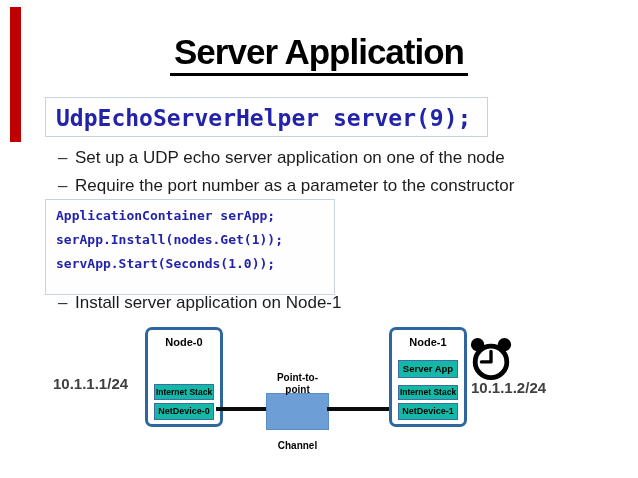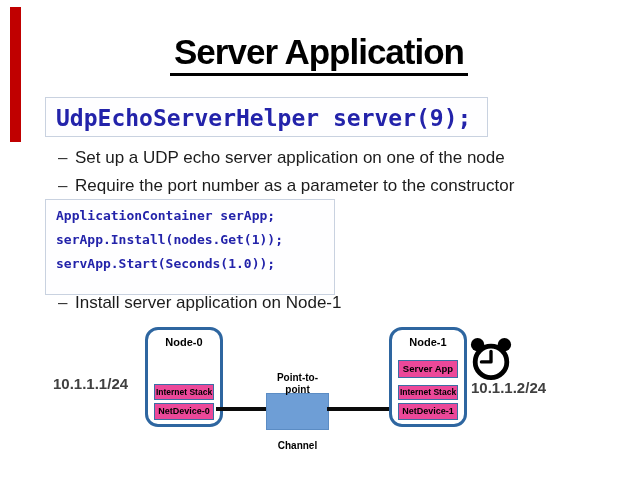--- a/index.html
+++ b/index.html
@@ -25,27 +25,27 @@
   .codebox.bottom .codeline{height:24px;line-height:24px;white-space:pre;}
   
   .bullet{position:absolute;font-size:17px;color:#1c1c1c;white-space:nowrap;}
   .bullet .dash{display:inline-block;width:17px;color:#333;}
   .bullet.b1{left:58px;top:148px;}
   .bullet.b2{left:58px;top:176px;}
   .bullet.b3{left:58px;top:281px;margin-top:12px;}
   
   .node{
     position:absolute;width:78px;height:100px;background:#fff;
-    border:3px solid #2e66a0;border-radius:13px;box-sizing:border-box;
+    border:3px solid #2e66a0;border-radius:7px;box-sizing:border-box;
   }
   .node.n0{left:145px;top:327px;}
   .node.n1{left:389px;top:327px;}
   .node-title{position:absolute;left:0;top:6px;width:100%;text-align:center;font-size:11px;font-weight:bold;color:#000;}
   .comp{
-    position:absolute;left:6px;width:60px;background:#ec4899;border:1px solid #3c6ea5;
+    position:absolute;left:6px;width:60px;background:#14b8a6;border:1px solid #3c6ea5;
     text-align:center;font-weight:bold;color:#000;box-sizing:border-box;
   }
   .comp-sm{font-size:8.5px;}
   .n0 .c-stack{top:54px;height:16px;line-height:14px;}
   .n0 .c-dev{top:73px;height:17px;line-height:15px;font-size:9px;}
   .n1 .c-app{top:30px;height:18px;line-height:16px;font-size:9.5px;}
   .n1 .c-stack{top:55px;height:15px;line-height:13px;}
   .n1 .c-dev{top:73px;height:17px;line-height:15px;font-size:9px;}
   .channel{
     position:absolute;left:266px;top:393px;width:63px;height:37px;background:#6e9ed6;border:1px solid #5b8cc4;

